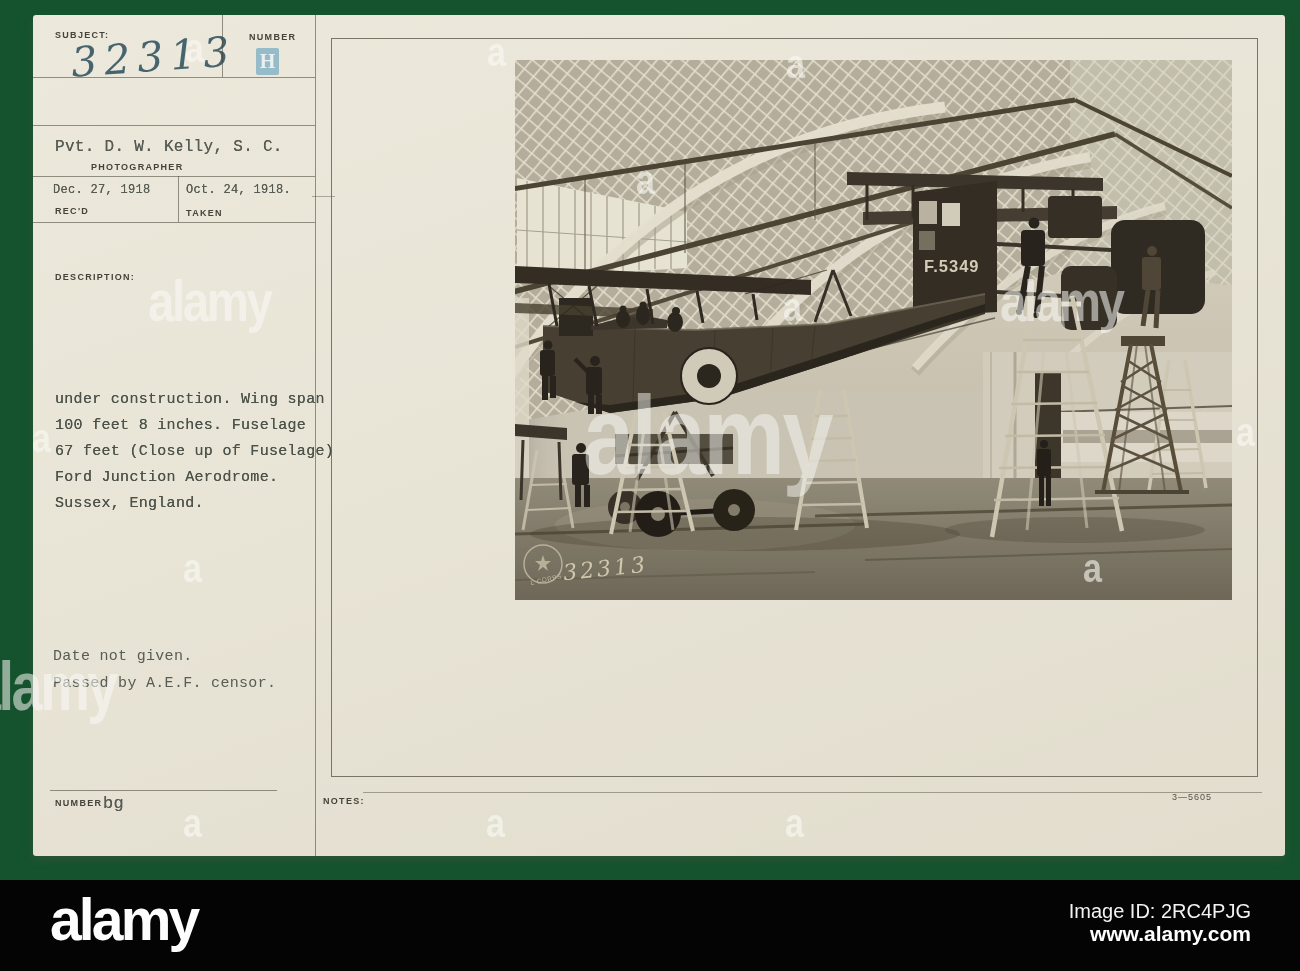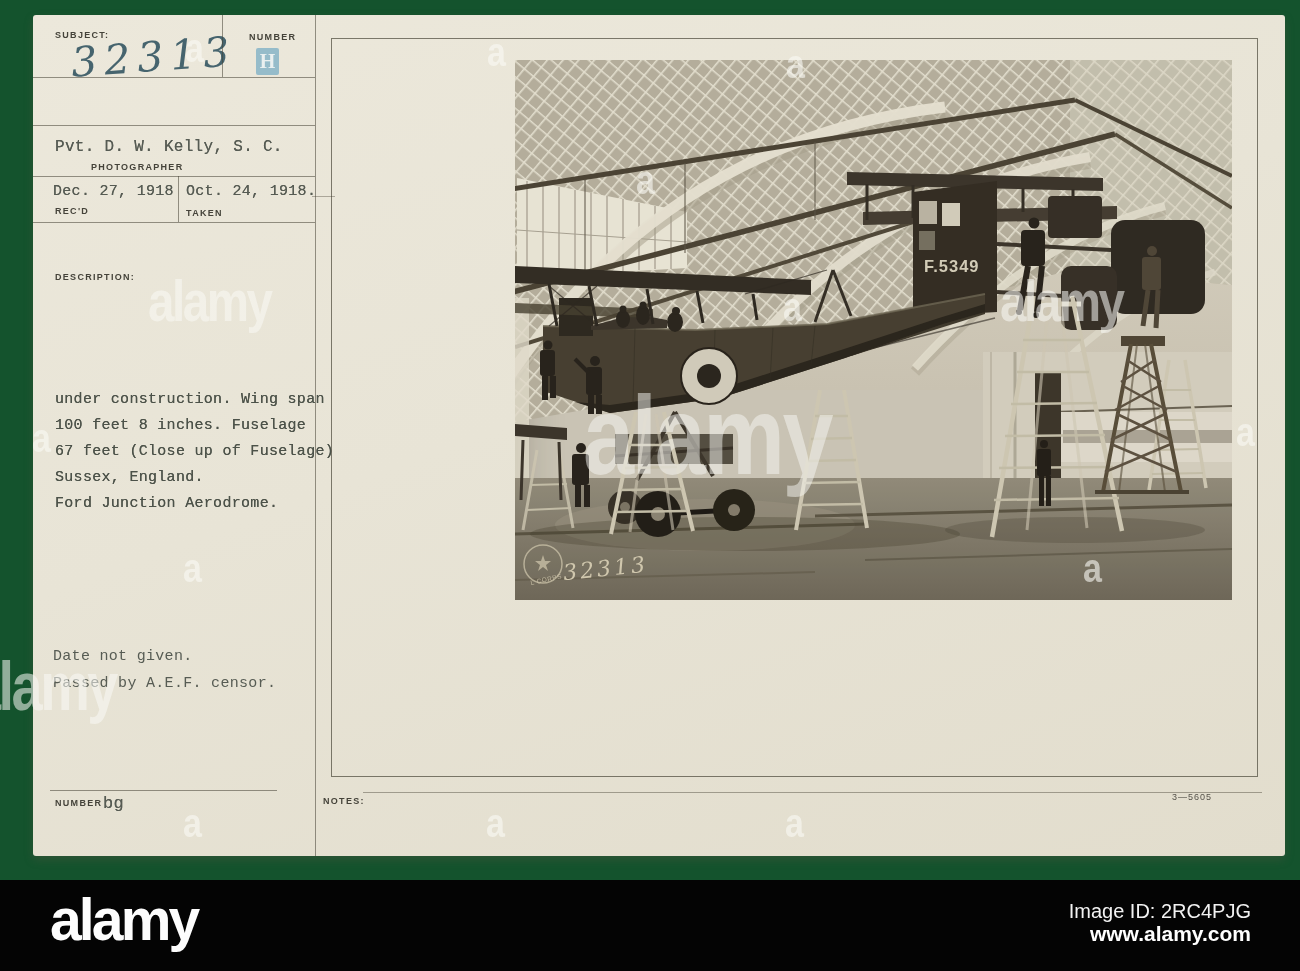--- a/index.html
+++ b/index.html
@@ -3,21 +3,21 @@
 <meta charset="utf-8">
 <style>
   html,body{margin:0;padding:0;background:#e9e9e9;}
   .stage{position:relative;width:1300px;height:971px;background:#14532d;overflow:hidden;
          font-family:"Liberation Sans",sans-serif;}
   
   .card{position:absolute;left:33px;top:15px;width:1252px;height:841px;border-radius:3px;
         background:linear-gradient(160deg,#ece8db 0%,#e8e4d6 45%,#e2ddcd 100%);
         box-shadow:0 4px 9px rgba(90,85,70,.35);}
   .lbl{position:absolute;font-size:9px;font-weight:700;letter-spacing:1.3px;color:#45433a;}
-  .typed{position:absolute;font-family:"Liberation Mono",monospace;font-size:15px;color:#565b53;
+  .typed{position:absolute;font-family:"Liberation Mono",monospace;font-size:12px;color:#565b53;
          letter-spacing:.3px;text-shadow:0 0 .5px rgba(86,91,83,.9);white-space:pre;}
   .hline{position:absolute;height:1px;background:rgba(70,65,52,.55);}
   .vline{position:absolute;width:1px;background:rgba(70,65,52,.55);}
   .hand{position:absolute;left:38px;top:18px;font-family:"DejaVu Serif",serif;font-style:italic;
         font-size:41px;color:#46646e;letter-spacing:7px;transform:rotate(-4deg);}
   .stampH{position:absolute;left:223px;top:33px;width:23px;height:27px;background:#8fb9c9;
           border-radius:2px;opacity:.92;display:flex;align-items:center;justify-content:center;
           font-family:"Liberation Serif",serif;font-weight:700;font-size:20px;color:#eaf1f2;}
   .frame{position:absolute;left:298px;top:23px;width:925px;height:737px;
          border:1px solid rgba(62,58,45,.65);}
@@ -71,22 +71,22 @@
     <span class="typed" style="left:153px;top:168px;">Oct. 24, 1918.</span>
     <span class="lbl" style="left:153px;top:193px;">TAKEN</span>
     <div class="hline" style="left:0;top:207px;width:282px;"></div>
     <div class="hline" style="left:279px;top:181px;width:23px;opacity:.7;"></div>
 
     <span class="lbl" style="left:22px;top:245px;margin-top:12px;">DESCRIPTION:</span>
     <div class="desc">
       <div>under construction. Wing span</div>
       <div>100 feet 8 inches. Fuselage</div>
       <div>67 feet (Close up of Fuselage)</div>
+      <div>Ford Junction Aerodrome.</div>
       <div>Sussex, England.</div>
-      <div>Ford Junction Aerodrome.</div>
     </div>
 
     <div class="censor">
       <div>Date not given.</div>
       <div>Passed by A.E.F. censor.</div>
     </div>
 
     <div class="hline" style="left:17px;top:775px;width:227px;"></div>
     <span class="lbl" style="left:22px;top:783px;">NUMBER</span>
     <span class="typed" style="left:70px;top:779px;font-size:17px;">bg</span>

